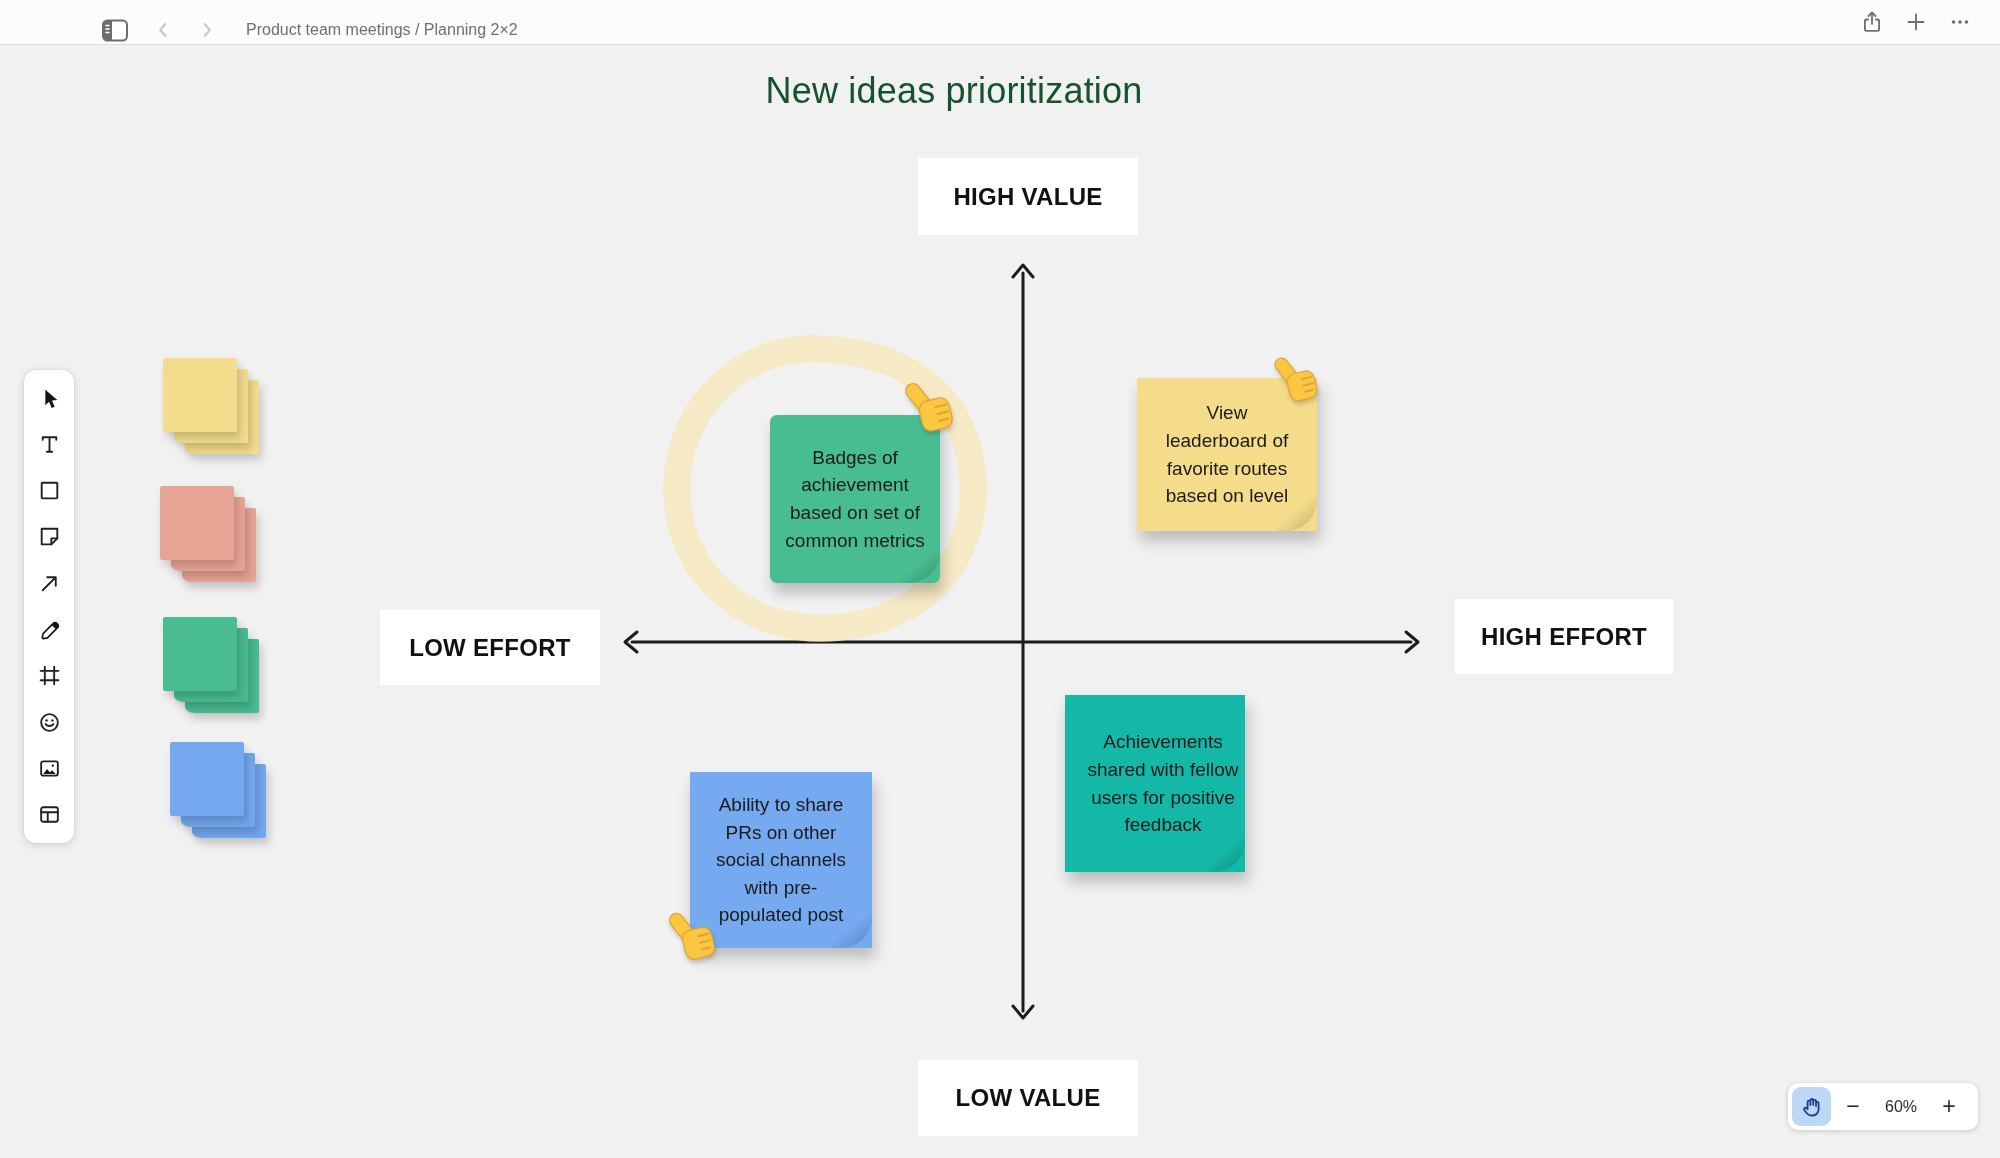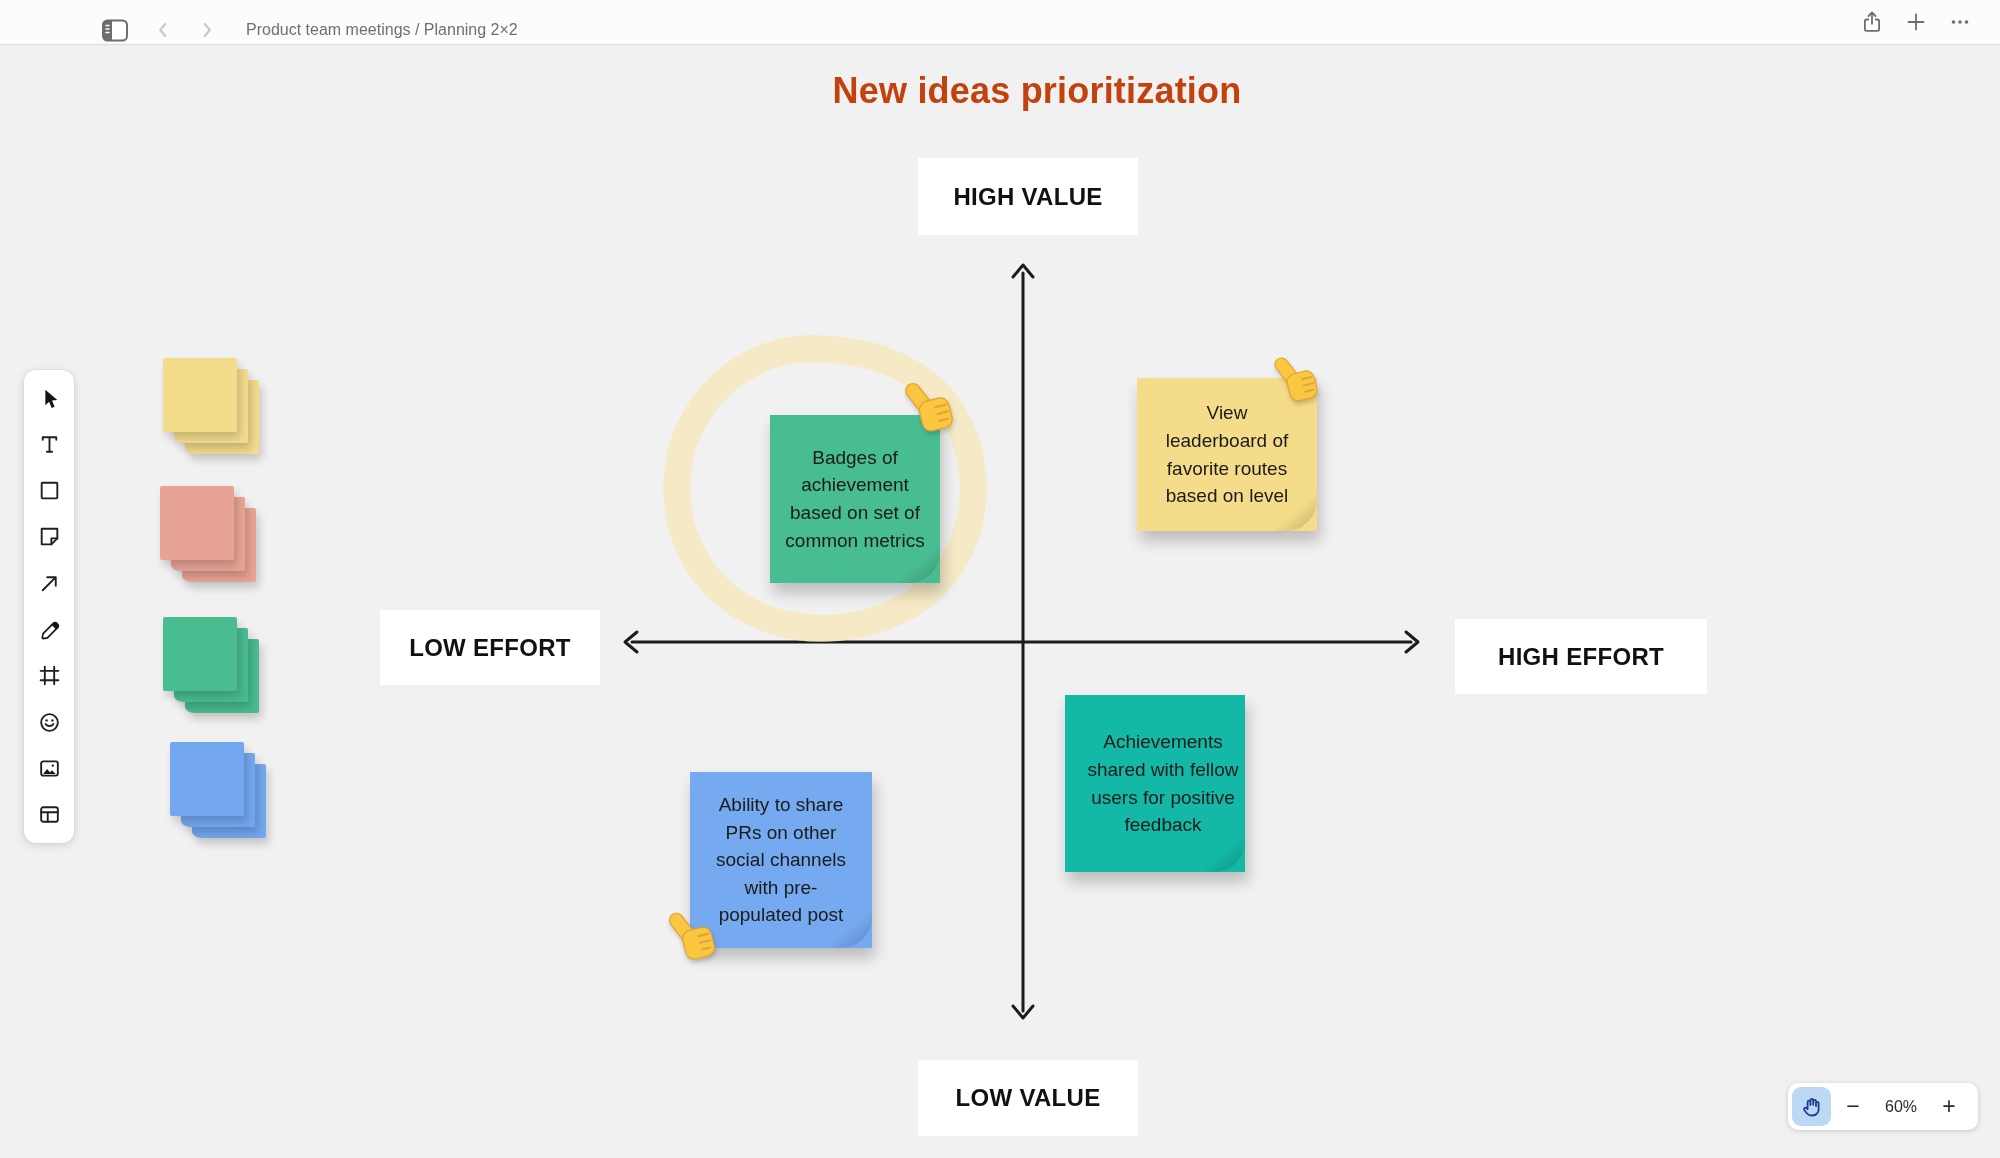--- a/index.html
+++ b/index.html
@@ -12,33 +12,33 @@
     display:flex; align-items:center; justify-content:space-between; z-index:50; }
   .topbar-left { display:flex; align-items:center; margin-left:100px;margin-top:16px; }
   .topbar-right { display:flex; align-items:center; margin-right:26px; gap:16px; }
   .tb-btn { background:none; border:none; cursor:pointer; display:flex; align-items:center; justify-content:center; padding:2px; }
   .chevrons { display:flex; align-items:center; gap:18px; margin-left:20px; }
   .breadcrumb { margin-left:26px; font-size:16px; color:#6F6F6F; white-space:nowrap; cursor:default; }
 
   
   .canvas { position:absolute; left:0; top:45px; width:2000px; height:1113px; }
 
-  .board-title { position:absolute; left:1037px; top:25px; transform:translateX(-50%);
-    font-size:36px; font-weight:700; color:#c2410c; white-space:nowrap; letter-spacing:0.2px; }
+  .board-title { position:absolute; left:954px; top:25px; transform:translateX(-50%);
+    font-size:36px; font-weight:400; color:#14532d; white-space:nowrap; letter-spacing:0.2px; }
 
   .axes-svg { position:absolute; left:0; top:0; width:2000px; height:1113px; z-index:2; pointer-events:none; }
 
   .ring-svg { position:absolute; left:658px; top:286px; width:336px; height:316px; z-index:3; }
 
   .quad-label { position:absolute; background:#FFFFFF; display:flex; align-items:center; justify-content:center;
     font-size:24px; font-weight:700; color:#111; letter-spacing:0.3px; z-index:4; white-space:nowrap; }
   .label-top    { left:918px; top:113px;  width:220px; height:77px; }
   .label-bottom { left:918px; top:1015px; width:220px; height:76px; }
   .label-left   { left:380px; top:565px;  width:220px; height:75px; }
-  .label-right  { left:1455px; top:574px; width:252px; height:75px; }
+  .label-right  { left:1455px; top:554px; width:218px; height:75px; }
 
   
   .note { position:absolute; z-index:5; display:flex; align-items:center; justify-content:center;
     box-shadow:3px 10px 14px rgba(0,0,0,0.22); }
   .note::after { content:""; position:absolute; right:0; bottom:0; width:42px; height:36px;
     background:linear-gradient(to top left, rgba(0,0,0,0.28) 0%, rgba(0,0,0,0.10) 28%, rgba(255,255,255,0) 55%);
     border-bottom-right-radius:75% 85%; }
   .note-text { font-size:19px; line-height:1.45; color:#1B1B1B; text-align:center; white-space:pre-line; padding:0 6px; }
   .note-green  { left:770px;  top:370px; width:170px; height:168px; }
   .note-yellow { left:1137px; top:333px; width:180px; height:153px; }
@@ -160,21 +160,21 @@
 
   <svg class="ring-svg" viewBox="0 0 336 316">
     <path d="M172 18 C 96 8, 24 66, 19 148 C 14 236, 82 300, 172 297 C 260 294, 318 234, 315 152 C 312 70, 254 26, 172 18 Z" fill="none" stroke="#F5E9C3" stroke-width="27" stroke-linejoin="round" opacity="0.95" transform="rotate(-3 168 158)"></path>
   </svg>
 
   <div class="quad-label label-top">HIGH VALUE</div>
   <div class="quad-label label-bottom">LOW VALUE</div>
   <div class="quad-label label-left">LOW EFFORT</div>
   <div class="quad-label label-right">HIGH EFFORT</div>
 
-  <div class="note note-green" style="background: rgb(73, 189, 146);">
+  <div class="note note-green" style="background: rgb(73, 189, 146); border-radius: 7px;">
     <div class="note-text">Badges of
 achievement
 based on set of
 common metrics</div>
   </div>
   <div class="note note-yellow" style="background: rgb(245, 220, 138);">
     <div class="note-text">View
 leaderboard of
 favorite routes
 based on level</div>

